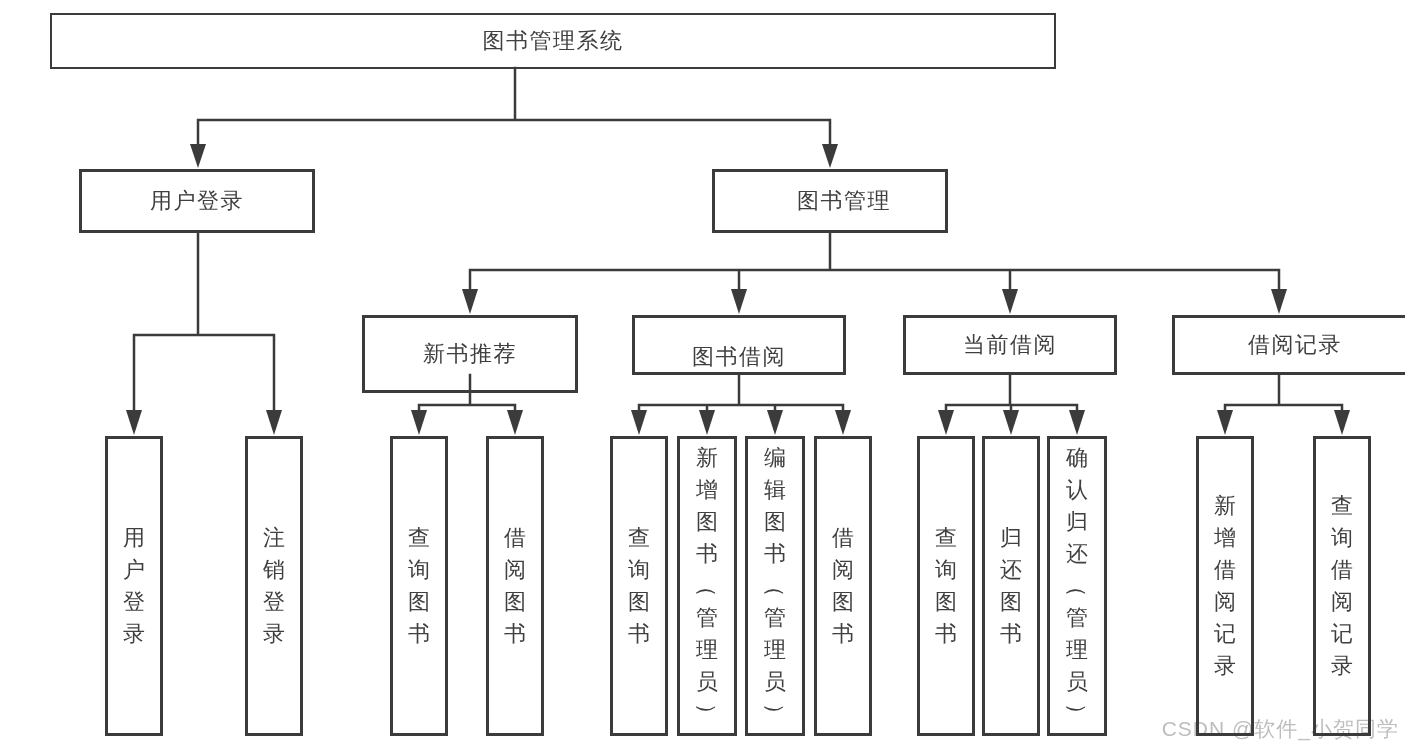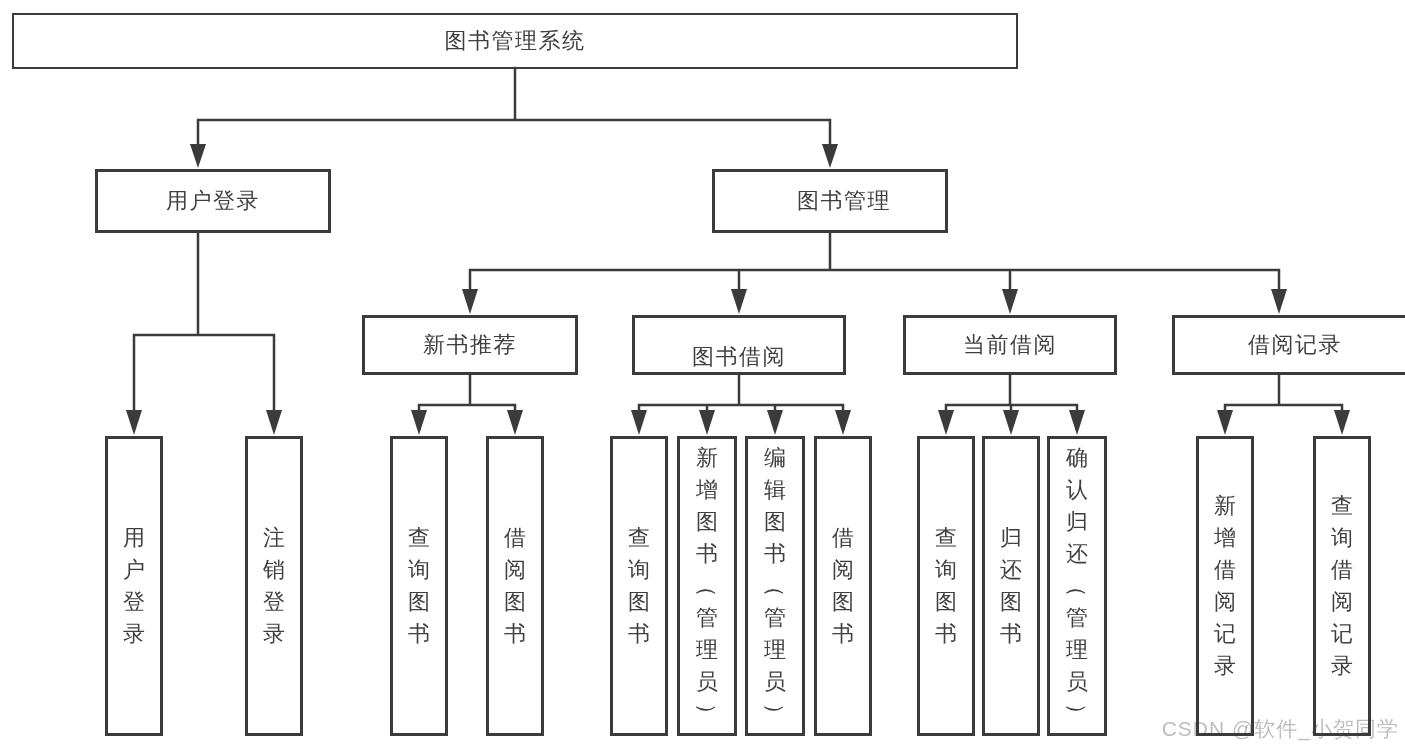--- a/index.html
+++ b/index.html
@@ -27,21 +27,21 @@
   .box {
     position: absolute;
     box-sizing: border-box;
     border: 3px solid var(--line, #3b3b3b);
     background: transparent;
     display: flex;
     align-items: center;
     justify-content: center;
     z-index: 2;
   }
-  .box.root { border-width: 2px; }
+  .box.root { border-width: 2px; margin-left: 38px; }
   .hlabel {
     font-size: 22px;
     color: var(--text, #3f3f3f);
     letter-spacing: 1.5px;
     white-space: nowrap;
   }
   .leaf { flex-direction: column; }
   .vlabel { display: block; width: 100%; }
   .vchar {
     display: block;
@@ -102,28 +102,28 @@
 
     <path d="M1279,375 V405 M1225,405 H1342 M1225,405 V412 M1342,405 V412"></path>
     <polygon points="1217,410 1233,410 1225,435"></polygon>
     <polygon points="1334,410 1350,410 1342,435"></polygon>
   </svg>
 
   <div class="box root" style="left:12px; top:13px; width:1006px; height:56px;">
     <span class="hlabel">图书管理系统</span>
   </div>
 
-  <div class="box" style="left:95px; top:169px; width:236px; height:64px;">
+  <div class="box" style="left:79px; top:169px; width:236px; height:64px;">
     <span class="hlabel">用户登录</span>
   </div>
   <div class="box" style="left:712px; top:169px; width:236px; height:64px;padding-left:28px;">
     <span class="hlabel">图书管理</span>
   </div>
 
-  <div class="box" style="left:362px; top:315px; width:216px; height:60px;">
+  <div class="box" style="left:362px; top:315px; width:216px; height:78px;">
     <span class="hlabel">新书推荐</span>
   </div>
   <div class="box" style="left:632px; top:315px; width:214px; height:60px;align-items:flex-end;">
     <span class="hlabel">图书借阅</span>
   </div>
   <div class="box" style="left:903px; top:315px; width:214px; height:60px;text-align:right;">
     <span class="hlabel">当前借阅</span>
   </div>
   <div class="box" style="left:1172px; top:315px; width:246px; height:60px;">
     <span class="hlabel">借阅记录</span>

